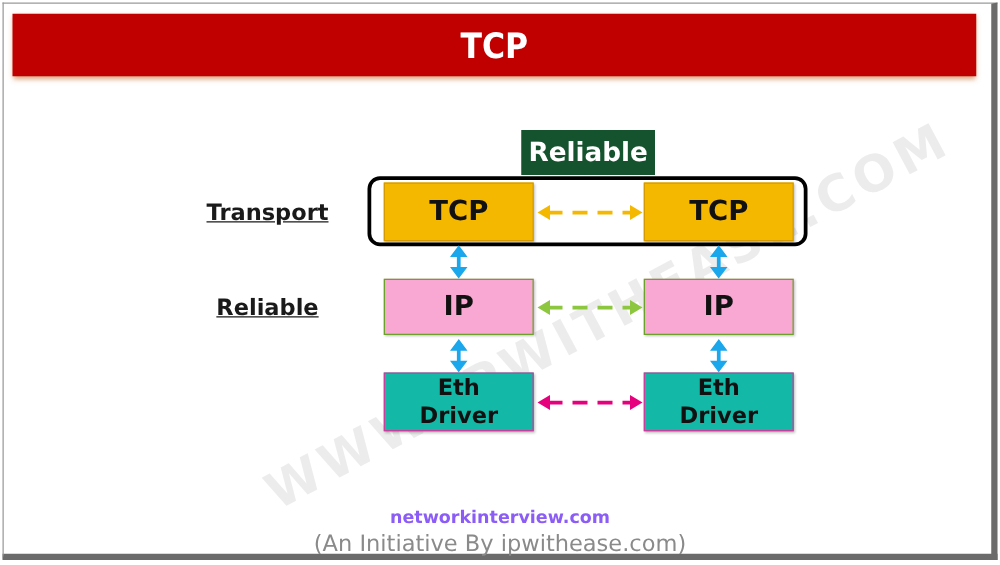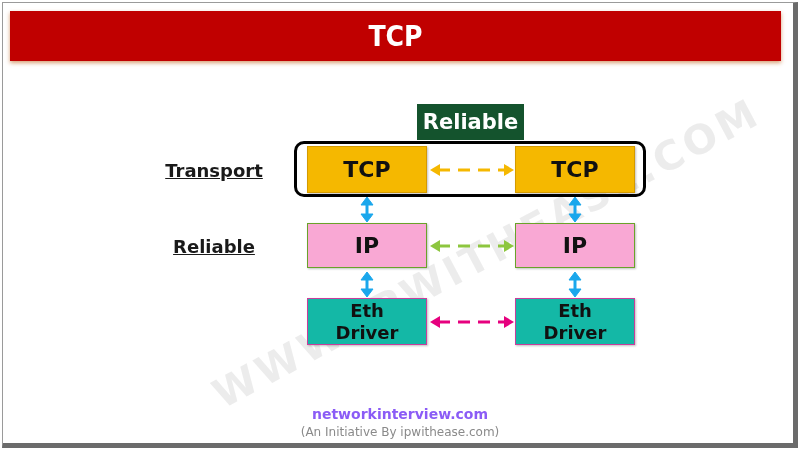--- a/index.html
+++ b/index.html
@@ -11,21 +11,21 @@
   .reliable-box { position:absolute; left:294px; top:141px; width:352px; height:56px; border:3px solid #000; border-radius:10px; box-sizing:border-box; }
   .reliable-tag { position:absolute; left:417px; top:104px; width:107px; height:36px; background:#14532d; color:#fff; font-weight:bold; font-size:21px; display:flex; align-items:center; justify-content:center; }
   .block { position:absolute; width:120px; box-sizing:border-box; display:flex; align-items:center; justify-content:center; text-align:center; font-weight:bold; color:#111; box-shadow:1px 1px 2px rgba(0,0,0,0.25); }
   .tcp { background:#f5b800; border:1px solid #d49a00; height:47px; font-size:22px; top:146px; }
   .ip { background:#f9a8d4; border:1px solid #6aa22a; height:45px; font-size:22px; top:223px; }
   .eth { background:#14b8a6; border:1px solid #c93d9c; height:47px; font-size:18px; line-height:22px; top:298px; }
   .left { left:307px; }
   .right { left:515px; }
   .watermark { position:absolute; left:180px; top:230px; font-size:40px; font-weight:bold; color:rgba(200,200,200,0.35); transform:rotate(-28deg); letter-spacing:4px; white-space:nowrap; }
   .footer1 { position:absolute; left:0; width:800px; top:406px; text-align:center; color:#8b5cf6; font-weight:bold; font-size:14px; }
-  .footer2 { position:absolute; left:0; width:800px; top:425px; text-align:center; color:#8a8a8a; font-size:12px; }
+  .footer2 { position:absolute; left:0; width:800px; top:425px; text-align:center; color:#8a8a8a; font-size:18px; }
 </style>
 </head>
 <body>
 
 <div class="frame"></div>
 
 <div class="titlebar">
   <span>TCP</span>
 </div>
 

